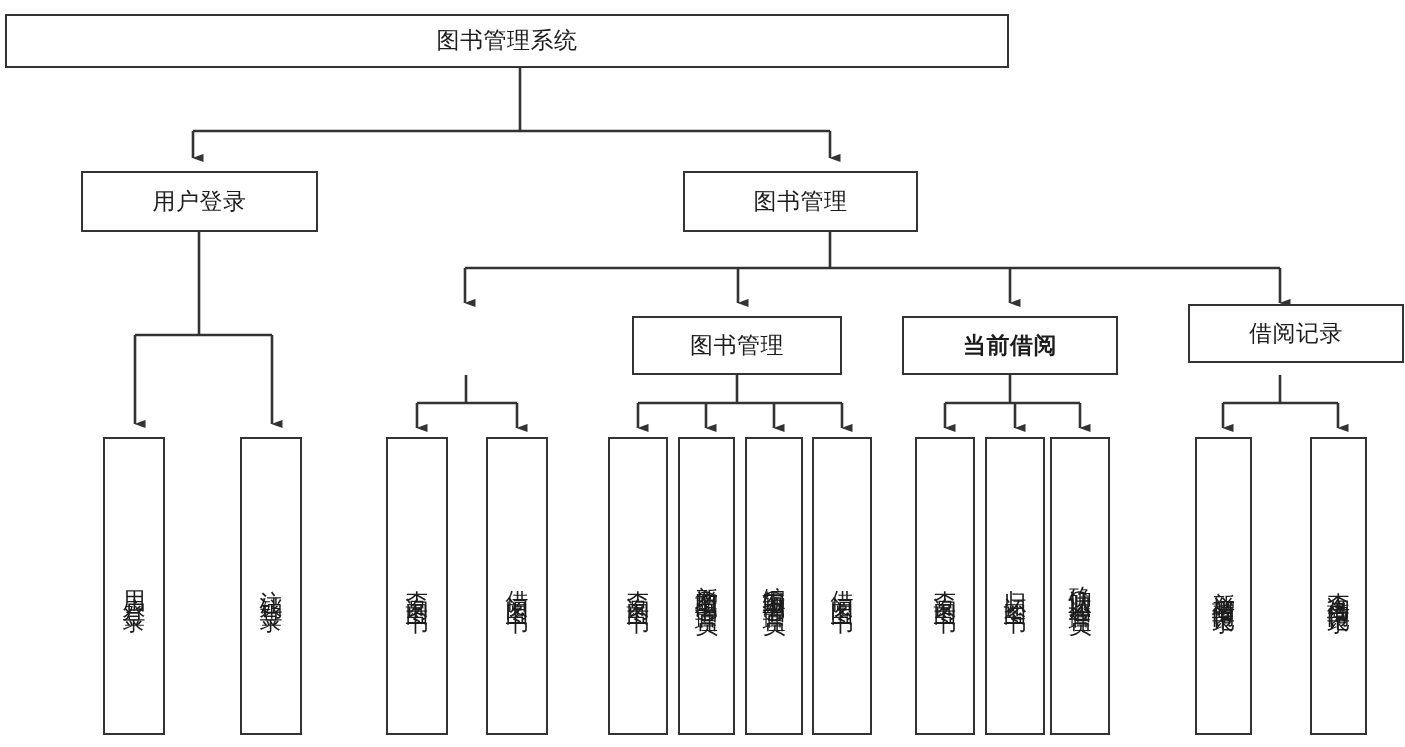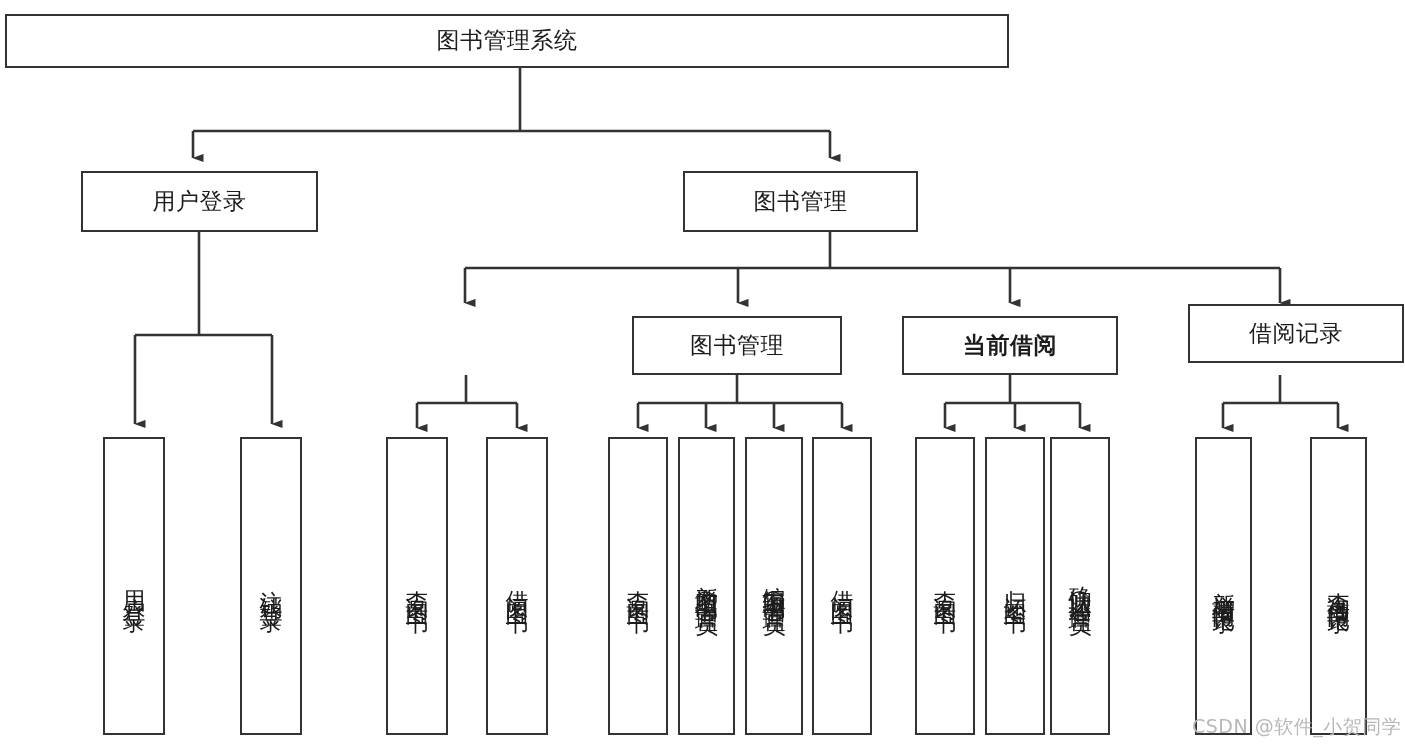--- a/index.html
+++ b/index.html
@@ -179,15 +179,14 @@
     <span class="lbl">确认归还（管理员）</span>
   </div>
 
   <div class="node vert tight" style="left:1195px;top:437px;width:57px;height:298px;">
     <span class="lbl">新增借阅记录</span>
   </div>
   <div class="node vert tight" style="left:1310px;top:437px;width:57px;height:298px;">
     <span class="lbl">查询借阅记录</span>
   </div>
 
-  <div class="watermark" style="left:1192px;top:714px;">CSDN @软件_小贺同学</div>
 
 </div>
 
 </body></html>

